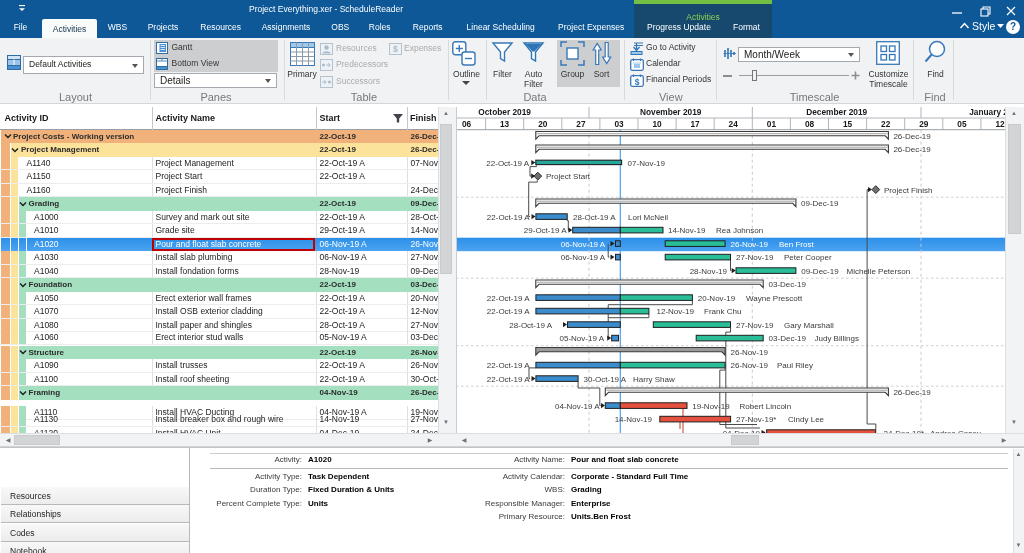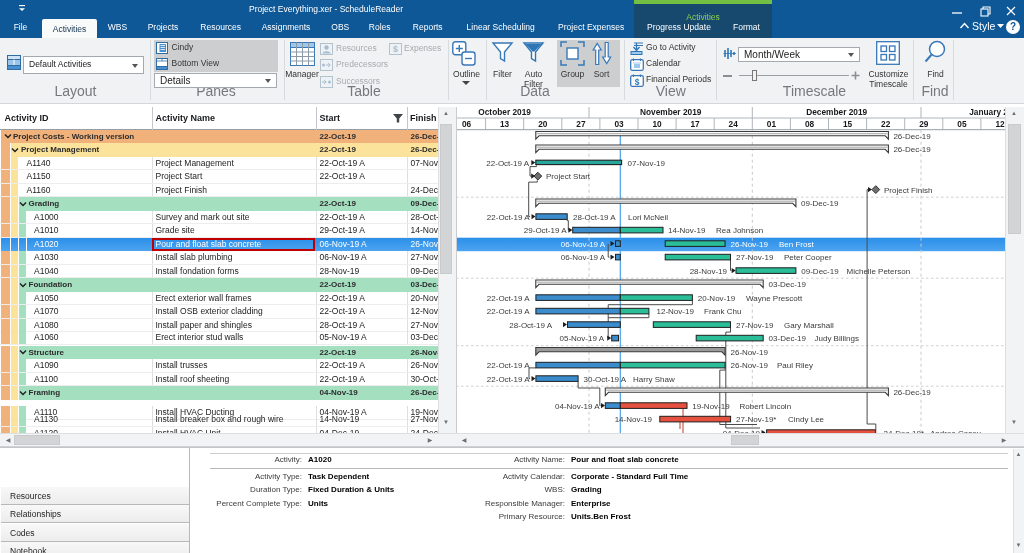--- a/index.html
+++ b/index.html
@@ -9,21 +9,21 @@
 #chrome{position:absolute;left:0;top:0;width:1024px;height:38px;background:#0e5897}
 #ctx{position:absolute;left:634px;top:0;width:138px;height:38px;background:#17486e}
 #ctxgreen{position:absolute;left:634px;top:0;width:138px;height:3.5px;background:#73bf44}
 .ttl{position:absolute;top:3.5px;color:#fff;font-size:8.5px}
 .tab{position:absolute;top:17px;height:21px;line-height:21px;color:#fff;font-size:8.5px;text-align:center;transform:translateX(-50%)}
 #seltab{position:absolute;left:42px;top:18.5px;width:55px;height:19.5px;background:#f9fafa;border-radius:2px 2px 0 0}
 #seltab span{display:block;text-align:center;font-size:8.5px;color:#16354f;line-height:20px}
 
 #ribbon{position:absolute;left:0;top:38px;width:1024px;height:66px;background:#f1f2f3;border-bottom:1px solid #d4d7da}
 .rsep{position:absolute;top:40px;width:1px;height:60px;background:#d8dbde}
-.rlabel{position:absolute;top:83px;font-size:14px;color:#75797e;transform:translateX(-50%);white-space:nowrap}
+.rlabel{position:absolute;top:91px;font-size:11px;color:#75797e;transform:translateX(-50%);white-space:nowrap}
 .rtext{position:absolute;font-size:8.5px;color:#333;white-space:nowrap}
 .rc{transform:translateX(-50%)}
 .gray{color:#a7abaf}
 .combo{position:absolute;background:#fff;border:1px solid #a3a9af;font-size:8.5px;color:#222}
 .combo span{display:block;margin:2px 0 0 5px}
 .carrow{position:absolute;right:5px;top:50%;margin-top:-1.5px;width:0;height:0;border-left:3.5px solid transparent;border-right:3.5px solid transparent;border-top:4px solid #555}
 .grayblk{position:absolute;background:#cdcecf}
 
 #tablepane{position:absolute;left:0;top:107px;width:438px;height:326px;background:#fff;overflow:hidden}
 #thead{position:absolute;left:0;top:0;width:438px;height:22.5px;background:#fff;border-bottom:1px solid #989ea4}
@@ -112,38 +112,38 @@
     <div class="combo" style="left:23px;top:56px;width:121px;height:18px">
       <span>Default Activities</span>
       <i class="carrow"></i>
     </div>
     <div class="grayblk" style="left:153.5px;top:39.5px;width:124px;height:32px"></div>
     <svg class="abs" style="left:156px;top:41.5px" width="12" height="12">
       <rect x="0.5" y="0.5" width="11" height="11" fill="#fff" stroke="#2e6da4"></rect>
       <rect x="3.5" y="2" width="6.5" height="8" fill="#4a90d0"></rect>
       <path d="M4.5 3.5 H9 M4.5 5.5 H9 M4.5 7.5 H9" stroke="#fff" stroke-width="0.8"></path>
     </svg>
-    <div class="rtext" style="left:171.5px;top:41.5px">Cindy</div>
+    <div class="rtext" style="left:171.5px;top:41.5px">Gantt</div>
     <svg class="abs" style="left:156px;top:57.5px" width="12" height="12">
       <rect x="0.5" y="0.5" width="11" height="11" fill="#fff" stroke="#2e6da4"></rect>
       <path d="M0.5 3 H11.5 M6 0.5 V3" stroke="#2e6da4" stroke-width="0.8"></path>
       <rect x="0.5" y="8.5" width="11" height="3" fill="#4a90d0" stroke="#2e6da4"></rect>
     </svg>
     <div class="rtext" style="left:171.5px;top:57.5px">Bottom View</div>
     <div class="combo" style="left:154px;top:73px;width:123px;height:14.5px;font-size:10px">
       <span style="margin-top:1px">Details</span>
       <i class="carrow"></i>
     </div>
     <svg class="abs" style="left:289.5px;top:42px" width="25" height="25">
       <rect x="0.5" y="0.5" width="24" height="23" fill="#fff" stroke="#3878b8"></rect>
       <rect x="0.5" y="0.5" width="24" height="5" fill="#9ec7ea" stroke="#3878b8"></rect>
       <path d="M0.5 10 H24.5 M0.5 14.5 H24.5 M0.5 19 H24.5" stroke="#8a9aa8" stroke-width="1"></path>
       <path d="M6.5 0.5 V23.5 M12.5 0.5 V23.5 M18.5 0.5 V23.5" stroke="#8a9aa8" stroke-width="1"></path>
     </svg>
-    <div class="rtext rc" style="left:302px;top:68.5px;color:#333">Manager</div>
+    <div class="rtext rc" style="left:302px;top:68.5px;color:#333">Primary</div>
     <svg class="abs" style="left:320px;top:42.5px" width="13" height="12">
       <rect x="0.5" y="0.5" width="12" height="11" fill="#eef2f6" stroke="#b4c2ce"></rect>
       <circle cx="6.5" cy="4.5" r="2.2" fill="#a9bccc"></circle>
       <path d="M2.5 10.5 C2.5 7.5 10.5 7.5 10.5 10.5 Z" fill="#a9bccc"></path>
     </svg>
     <div class="rtext gray" style="left:336px;top:42.5px">Resources</div>
     <svg class="abs" style="left:320px;top:58.5px" width="13" height="12">
       <rect x="0.5" y="0.5" width="12" height="11" fill="#eef2f6" stroke="#b4c2ce"></rect>
       <circle cx="3.5" cy="6" r="1.5" fill="#a9bccc"></circle>
       <path d="M6 6 H10 M8.2 4.2 L10.2 6 L8.2 7.8" stroke="#a9bccc" fill="none"></path>

